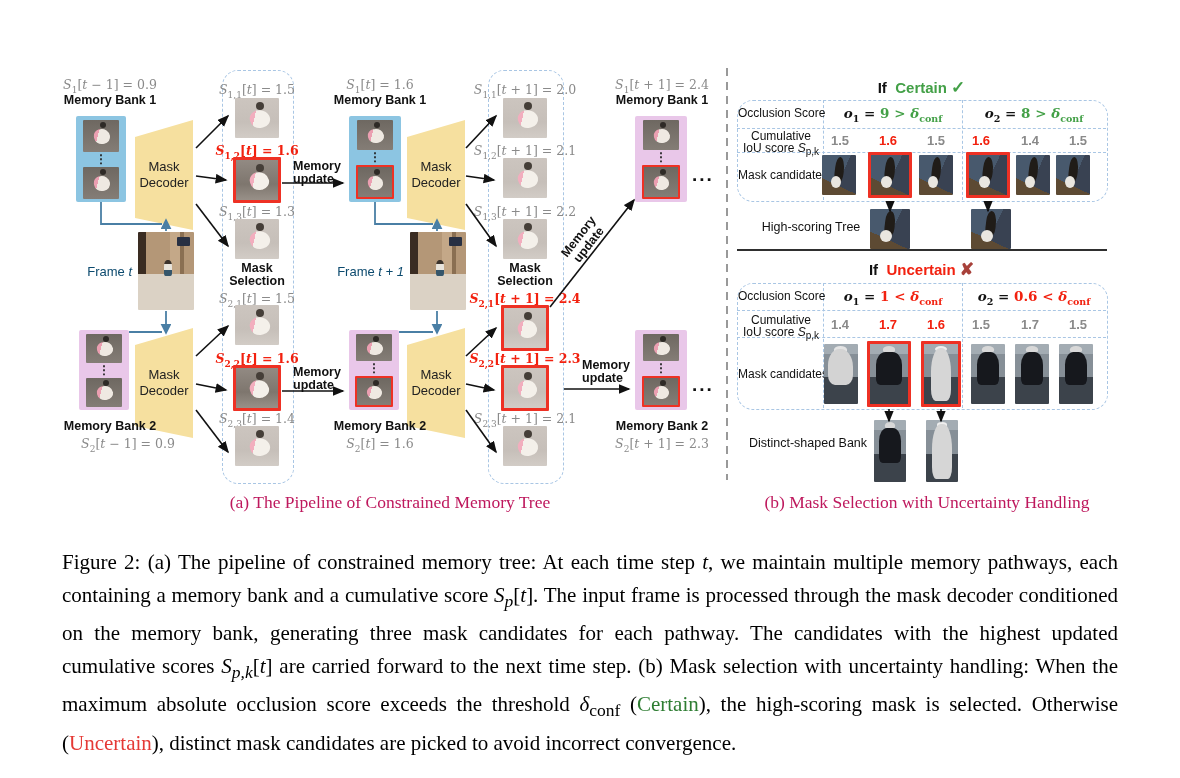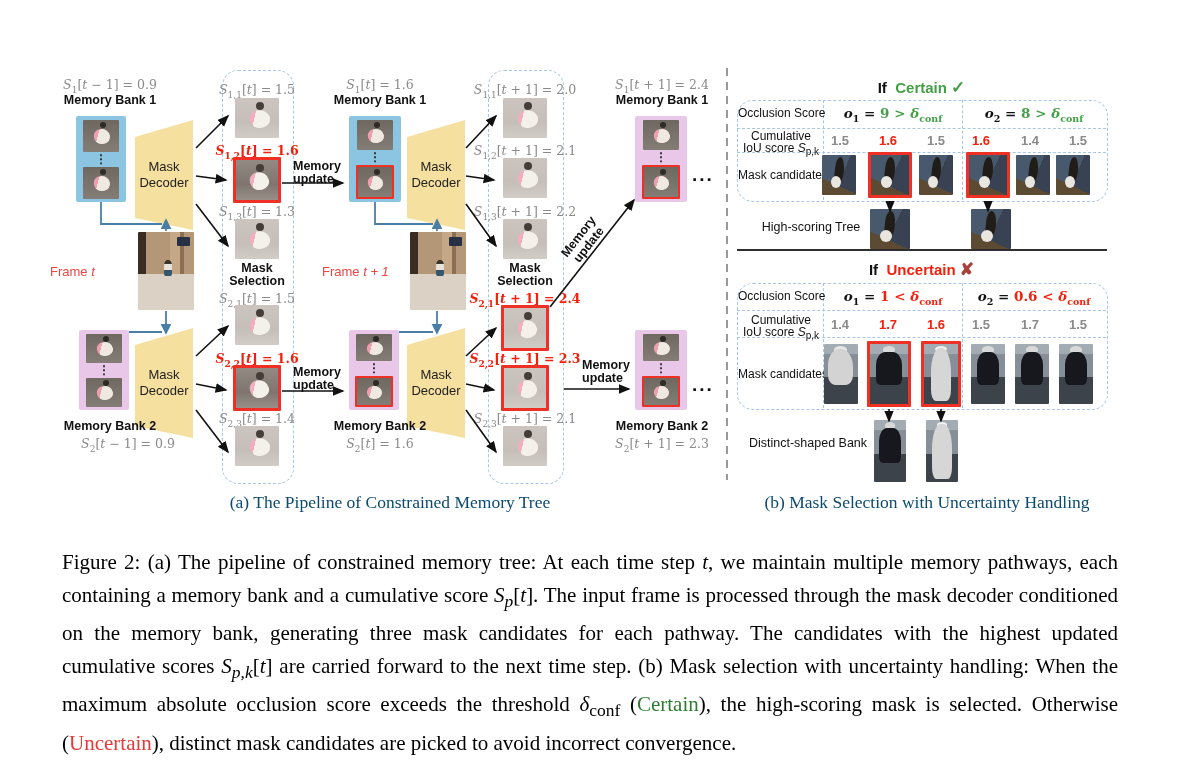--- a/index.html
+++ b/index.html
@@ -12,21 +12,21 @@
   .bank.blue{background:#8cc5e2;}
   .bank.pink{background:#e9c7e9;}
   .dots{font-size:12px;font-weight:bold;line-height:9px;color:#222;}
   .decoder{position:absolute;background:#f6e09f;clip-path:polygon(0 15.5%,100% 0,100% 100%,0 89%);display:flex;flex-direction:column;align-items:center;justify-content:center;font-size:13px;color:#222;line-height:16px;}
   .dashbox{position:absolute;border:1.6px dashed #a9c6e4;border-radius:16px;}
   .mathlab{position:absolute;font-family:"DejaVu Serif",serif;font-size:12.5px;color:#8a8a8a;text-align:center;white-space:nowrap;}
   .mathlab sub{font-size:9px;}
   .mathlab.red{color:#f2210f;font-weight:bold;}
   .banktitle{position:absolute;font-size:12.5px;font-weight:bold;color:#111;text-align:center;white-space:nowrap;}
   .blabel{position:absolute;font-size:12.5px;font-weight:bold;color:#111;line-height:13px;text-align:center;white-space:nowrap;}
-  .framelab{position:absolute;font-size:13px;color:#ef4444;white-space:nowrap;}
+  .framelab{position:absolute;font-size:13px;color:#0c4a6e;text-align:right;white-space:nowrap;}
   .ellip{position:absolute;font-size:19px;font-weight:bold;letter-spacing:2px;color:#111;}
   .rot{transform:rotate(-52deg);transform-origin:center;}
   
   .th{position:absolute;overflow:hidden;border-radius:1px;}
   .sel{border:3px solid #ee3124;}
   .selb{border:2px solid #ee3124;}
   .art-cw{background:linear-gradient(180deg,#ccc5bf,#c6bfb9 60%,#d2ccc6);}
   .art-cw::before,.art-cr::before{content:'';position:absolute;left:47%;top:11%;width:8px;height:8px;border-radius:50%;background:#453e38;}
   .art-cw::after,.art-cr::after{content:'';position:absolute;left:33%;top:31%;width:46%;height:46%;background:linear-gradient(115deg,#f2aebe 0 28%,#f4f0ea 28%);border-radius:42% 55% 45% 50%;transform:rotate(-12deg);}
   .art-cr{background:linear-gradient(180deg,#928a83,#7e766e 60%,#989088);}
@@ -53,21 +53,21 @@
   .mark-x{color:#a8413a;font-size:17px;}
   .mark-v{color:#43a047;font-size:17px;}
   .blab{position:absolute;font-size:12px;color:#111;text-align:center;white-space:nowrap;line-height:12px;}
   .bscore{position:absolute;font-size:13px;color:#8a8a8a;font-weight:bold;text-align:center;width:46px;}
   .bscore.hl{color:#f2210f;}
   .occl{position:absolute;font-family:"DejaVu Serif",serif;font-size:13.5px;font-weight:bold;color:#111;text-align:center;white-space:nowrap;}
   .occl sub{font-size:9.5px;}
   .vdash{position:absolute;border-left:1.5px dashed #a9c6e4;}
   .hdash{position:absolute;border-top:1.5px dashed #a9c6e4;}
   .soliddiv{position:absolute;background:#2f2f2f;}
-  .capser{position:absolute;font-family:"Liberation Serif",serif;font-size:17.5px;color:#0c4a6e;text-align:center;white-space:nowrap;}
+  .capser{position:absolute;font-family:"Liberation Serif",serif;font-size:17.5px;color:#be185d;text-align:center;white-space:nowrap;}
   .figcap{position:absolute;font-family:"Liberation Serif",serif;font-size:21px;line-height:32.5px;color:#000;text-align:justify;}
   .figcap i{font-family:"Liberation Serif",serif;}
   .figcap .ok{color:#2e7d32;}
   .figcap .bad{color:#e53935;}
 </style>
 </head>
 <body>
 
 <div class="fig">
 

